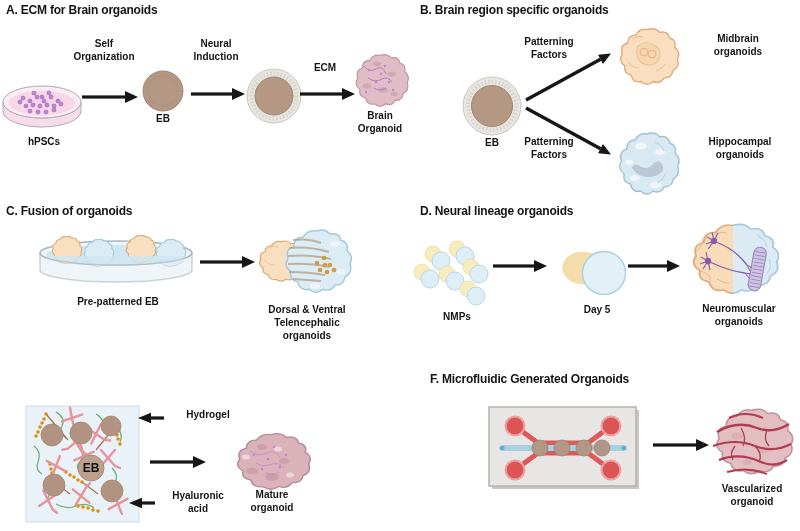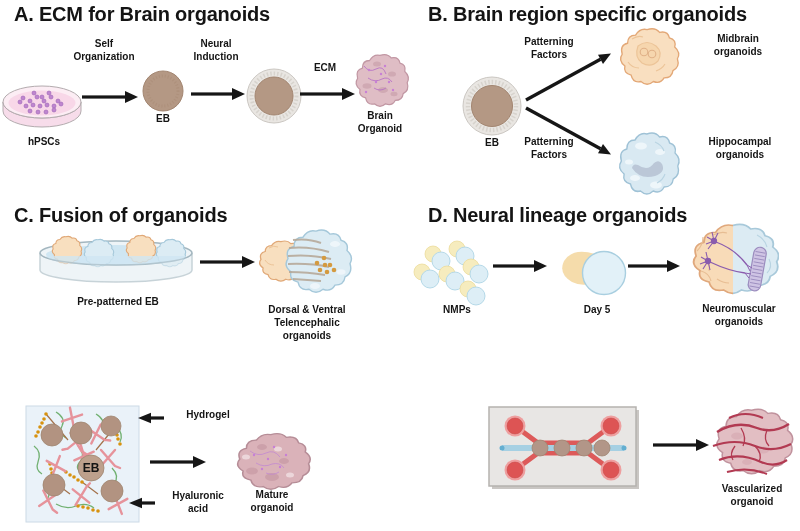--- a/index.html
+++ b/index.html
@@ -1,19 +1,19 @@
 <!DOCTYPE html>
 <html><head>
 <meta charset="utf-8">
 <style>
   html,body{margin:0;padding:0;background:#ffffff;}
   .figure{position:relative;width:800px;height:531px;background:#ffffff;
           font-family:"Liberation Sans",sans-serif;overflow:hidden;}
-  .title{position:absolute;font-weight:700;font-size:20px;color:#141414;
-         white-space:nowrap;letter-spacing:-0.2px;margin-left:8px;}
+  .title{position:absolute;font-weight:700;font-size:12px;color:#141414;
+         white-space:nowrap;letter-spacing:-0.2px;}
   .lbl{position:absolute;font-weight:700;font-size:10px;line-height:1.28;
        color:#141414;white-space:pre-line;text-align:center;}
   .lbl.small{font-size:12px;}
   .lbl.leftalign{text-align:center;}
   .art{position:absolute;}
   .art svg{display:block;overflow:visible;}
 </style>
 </head>
 <body>
 
@@ -278,21 +278,21 @@
         <circle cx="16" cy="39" r="9" fill="#ddeef6" stroke="#b5d9e8" stroke-width="1"></circle>
         <circle cx="33" cy="34" r="8" fill="#f6ecbe" stroke="#ecdc9c" stroke-width="0.8"></circle>
         <circle cx="41" cy="41" r="9" fill="#ddeef6" stroke="#b5d9e8" stroke-width="1"></circle>
         <circle cx="57" cy="27" r="8" fill="#f6ecbe" stroke="#ecdc9c" stroke-width="0.8"></circle>
         <circle cx="65" cy="34" r="9" fill="#ddeef6" stroke="#b5d9e8" stroke-width="1"></circle>
         <circle cx="54" cy="49" r="8" fill="#f6ecbe" stroke="#ecdc9c" stroke-width="0.8"></circle>
         <circle cx="62" cy="56" r="9" fill="#ddeef6" stroke="#b5d9e8" stroke-width="1"></circle>
       </g>
     </svg>
   </div>
-  <div class="lbl" style="left:418px;top:304px;width:78px">NMPs</div>
+  <div class="lbl" style="left:418px;top:311px;width:78px">NMPs</div>
 
   <div class="art" style="left:493px;top:259px">
     <svg width="54" height="14" viewBox="0 0 54 14">
       <rect x="0" y="5.4" width="43" height="3.2" fill="#161616"></rect>
       <polygon points="41,1 54,7 41,13" fill="#161616"></polygon>
     </svg>
   </div>
 
   <div class="art" style="left:557px;top:246px">
     <svg width="76" height="56" viewBox="0 0 76 56">
@@ -511,20 +511,21 @@
           <circle cx="48" cy="36" r="1.2"></circle>
         <circle cx="30" cy="38" r="1.2"></circle>
           <circle cx="42" cy="16" r="1.2"></circle>
           <circle cx="54" cy="24" r="1.2"></circle>
       </g>
     </svg>
   </div>
   <div class="lbl" style="left:226px;top:489px;width:92px">Mature
 organoid</div>
 
+  <div class="title" style="left:430px;top:372px">F. Microfluidic Generated Organoids</div>
 
   <div class="art" style="left:488px;top:406px">
     <svg width="152" height="84" viewBox="0 0 152 84">
       <rect x="4" y="4" width="147" height="79" fill="#c9c6c3"></rect>
       <rect x="1" y="1" width="147" height="79" fill="#e8e6e4" stroke="#b5b2af" stroke-width="1.5"></rect>
       <g stroke="#dd5a5a" stroke-width="5" fill="none" stroke-linejoin="round">
         <path d="M27,20 L50,37 H100 L123,20"></path>
         <path d="M27,64 L50,47 H100 L123,64"></path>
       </g>
       <line x1="14" y1="42" x2="136" y2="42" stroke="#a6d0e3" stroke-width="6"></line>

